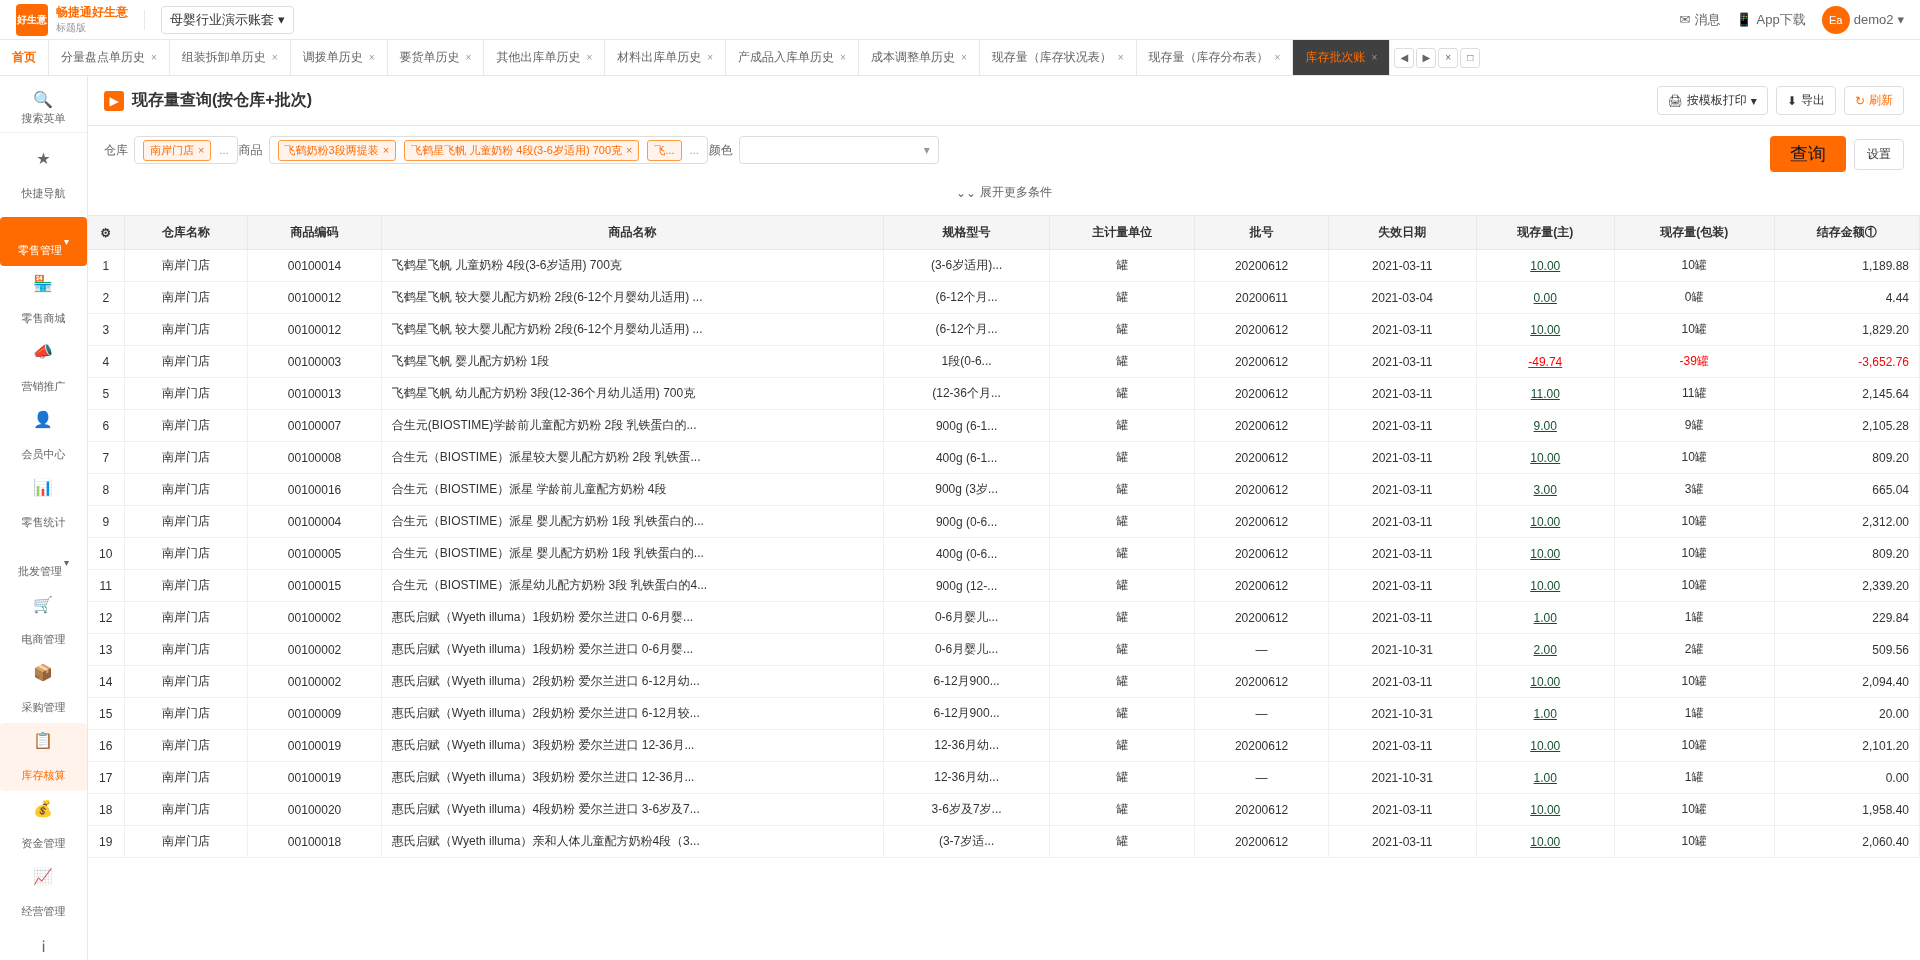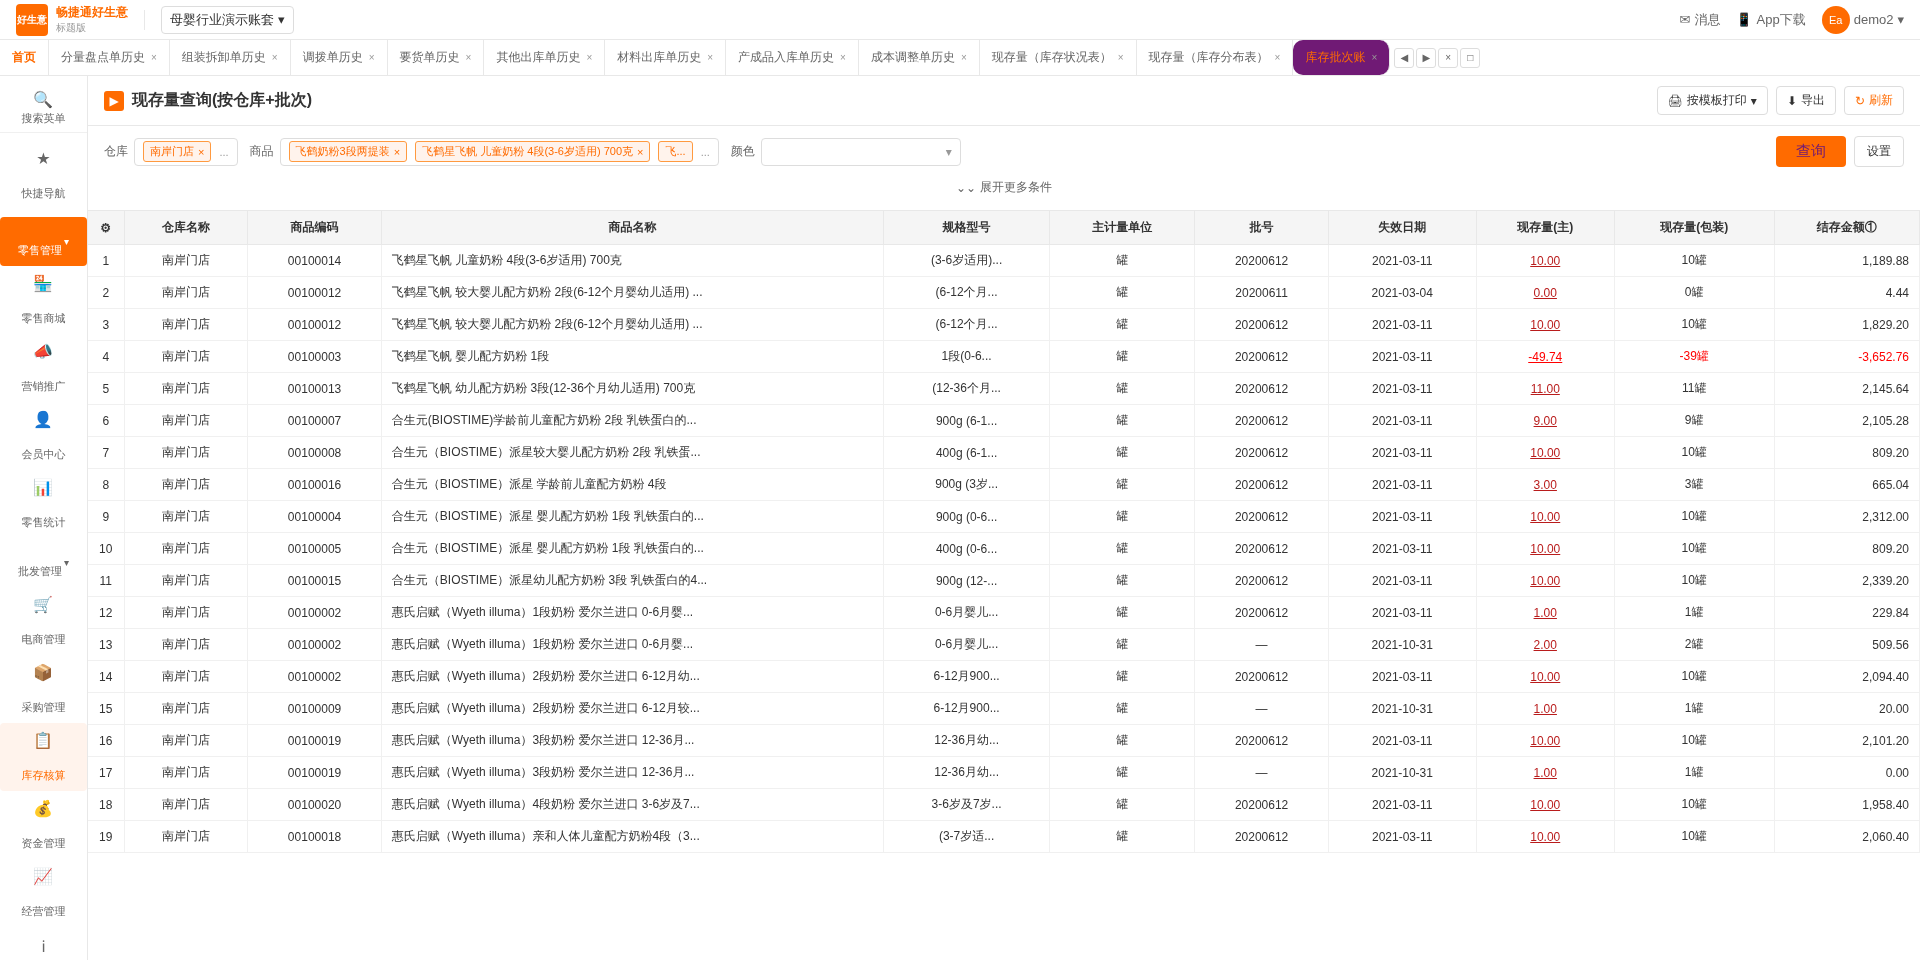--- a/index.html
+++ b/index.html
@@ -63,23 +63,22 @@
       color: #666;
       gap: 6px;
       flex-shrink: 0;
     }
     .tab-item.home {
       background: #fff;
       color: #ff6b00;
       font-weight: 600;
     }
     .tab-item.active {
-      background: #701a75;
+      background: #404040;
       color: #ff6b00;
-      border-radius: 10px;
     }
     .tab-close {
       font-size: 10px; color: #999; cursor: pointer;
     }
     .tab-nav-arrows {
       display: flex; gap: 2px; padding: 0 4px;
     }
     .tab-nav-arrow {
       width: 20px; height: 20px; border: 1px solid #ddd; border-radius: 3px;
       display: flex; align-items: center; justify-content: center;
@@ -161,42 +160,42 @@
       border-radius: 4px; cursor: pointer; font-size: 12px; color: #ff6b00;
     }
 
     
     .filter-area {
       background: #fff;
       padding: 10px 16px;
       border-bottom: 1px solid #e8e8e8;
     }
     .filter-row {
-      display: flex; align-items: center; gap: 12px; flex-wrap: wrap;
+      display: flex; align-items: flex-start; gap: 1px; flex-wrap: wrap;
       margin-bottom: 8px;
     }
     .filter-group {
       display: flex; align-items: center; gap: 6px;
     }
     .filter-label { font-size: 12px; color: #666; white-space: nowrap; }
     .filter-input {
       border: 1px solid #ddd; border-radius: 4px; padding: 4px 8px;
       font-size: 12px; height: 28px;
       display: flex; align-items: center; gap: 4px; cursor: pointer;
       background: #fff; min-width: 100px;
     }
     .filter-tag {
       display: inline-flex; align-items: center; gap: 4px;
       background: #fff3ec; border: 1px solid #ff9a40; border-radius: 3px;
       padding: 2px 6px; font-size: 11px; color: #ff6b00;
     }
     .filter-tag-close { cursor: pointer; color: #ff6b00; font-size: 11px; }
     .btn-search {
-      background: #ff6b00; color: #701a75; border: none;
-      padding: 6px 20px; border-radius: 4px; cursor: pointer; font-size: 15px;
+      background: #ff6b00; color: #0f172a; border: none;
+      padding: 6px 20px; border-radius: 4px; cursor: pointer; font-size: 18px;
     }
     .btn-settings {
       border: 1px solid #ddd; background: #fff; color: #333;
       padding: 6px 12px; border-radius: 4px; cursor: pointer; font-size: 12px;
     }
     .expand-btn {
       display: flex; align-items: center; gap: 4px;
       cursor: pointer; color: #666; font-size: 12px;
       justify-content: center;
     }
@@ -230,21 +229,21 @@
     }
     tbody td {
       padding: 7px 10px;
       text-align: center;
       color: #333;
       border-right: 1px solid #f0f0f0;
       white-space: nowrap;
     }
     tbody td.text-left { text-align: left; }
     .td-link {
-      color: #b91c1c; text-decoration: underline; cursor: pointer;
+      color: #14532d; text-decoration: underline; cursor: pointer;
     }
     .total-row {
       background: #fffbe6;
       font-weight: 600;
     }
     .total-row td { border-top: 1px solid #e8e8e8; }
     .expand-arrow {
       display: inline-block;
       width: 20px; height: 20px;
       background: #ff6b00;

